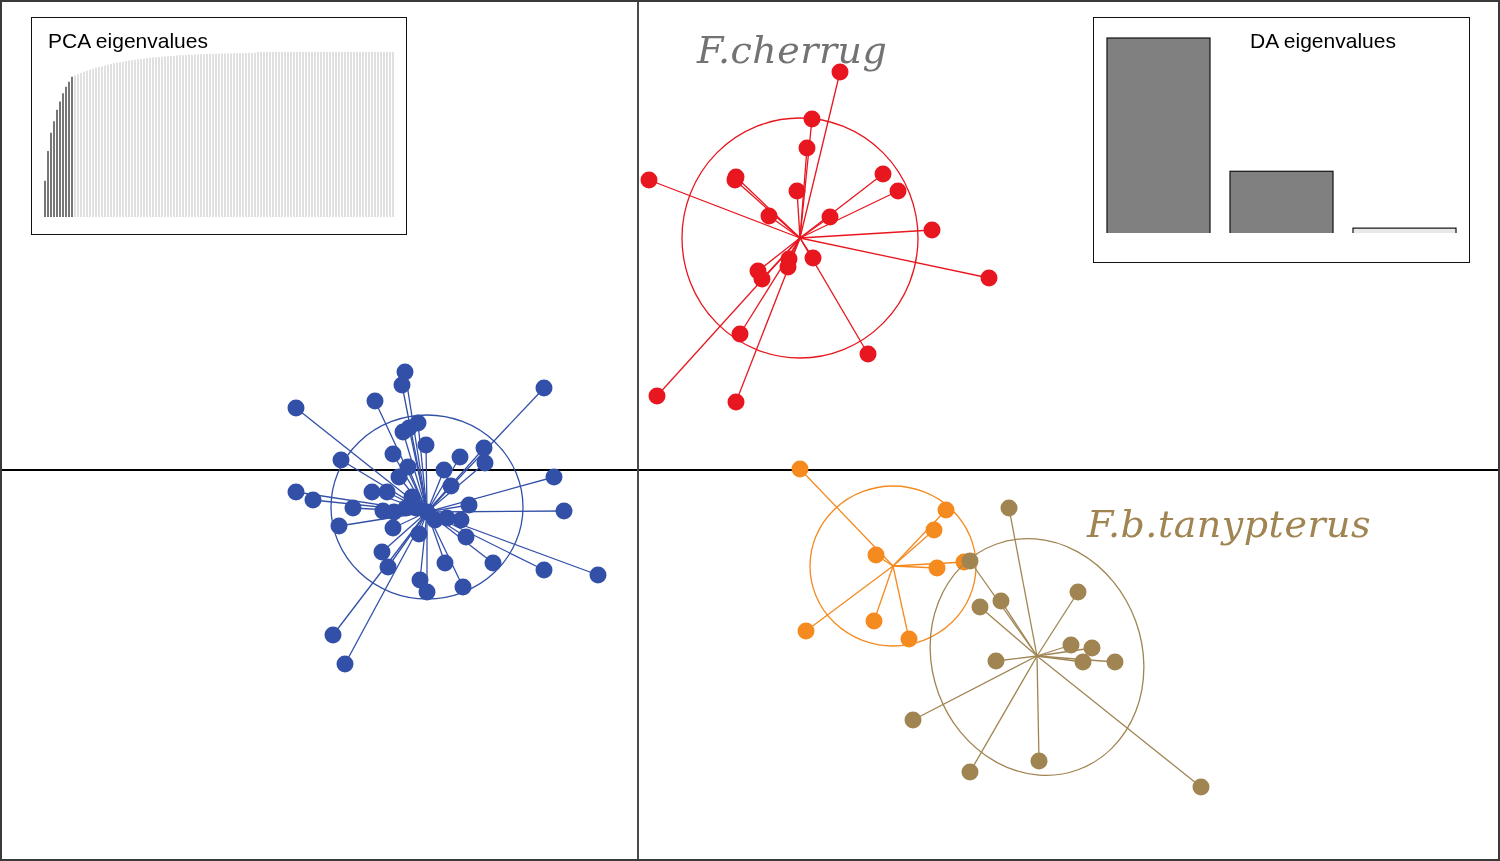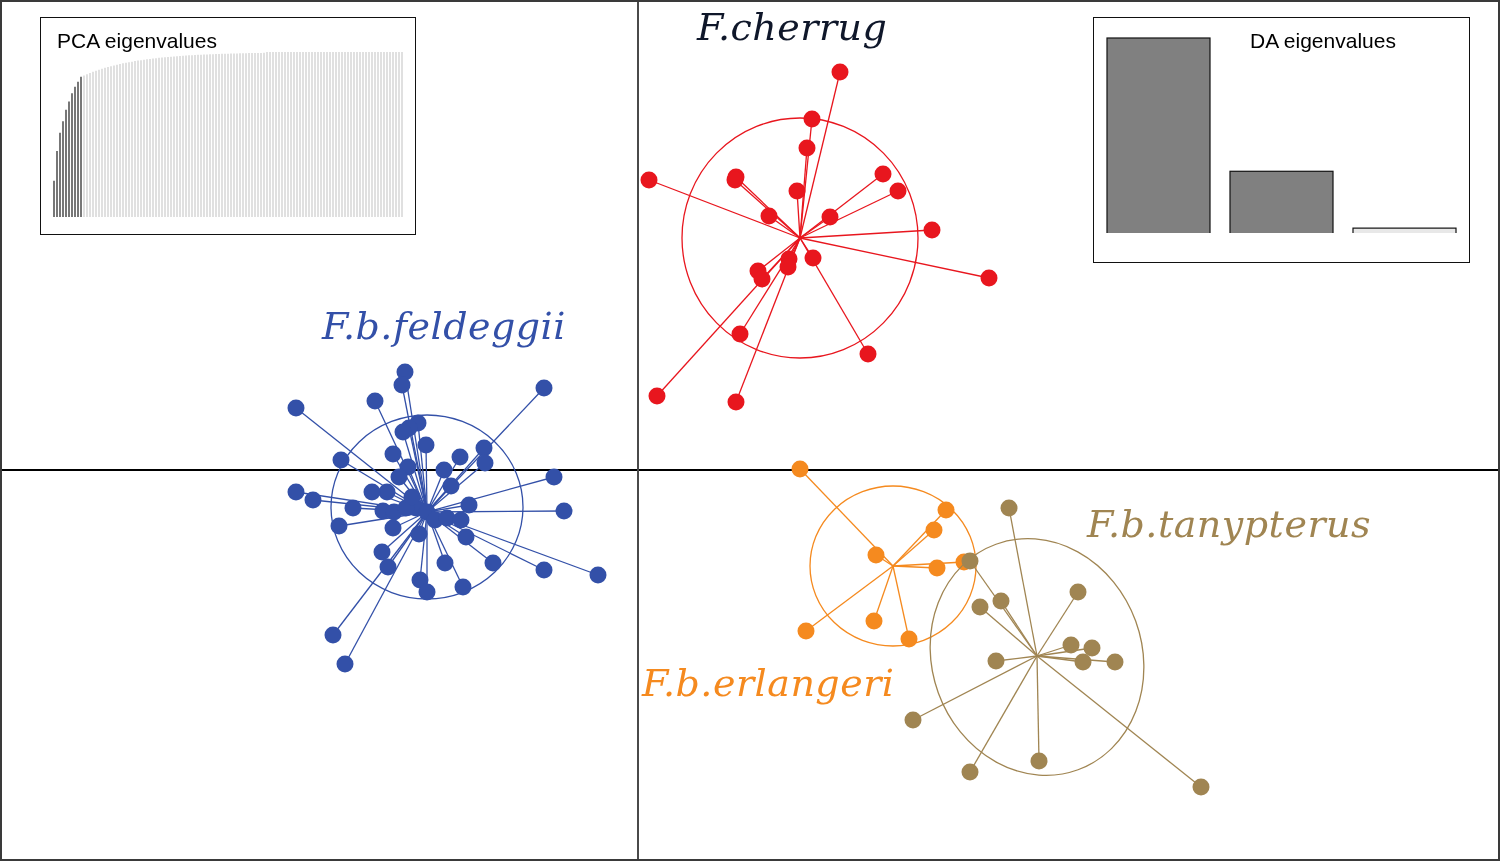--- a/index.html
+++ b/index.html
@@ -214,21 +214,21 @@
         <circle cx="1083" cy="662" r="8.5" fill="#a08552"></circle>
         <circle cx="1115" cy="662" r="8.5" fill="#a08552"></circle>
         <circle cx="996" cy="661" r="8.5" fill="#a08552"></circle>
         <circle cx="913" cy="720" r="8.5" fill="#a08552"></circle>
         <circle cx="1039" cy="761" r="8.5" fill="#a08552"></circle>
         <circle cx="970" cy="772" r="8.5" fill="#a08552"></circle>
         <circle cx="1201" cy="787" r="8.5" fill="#a08552"></circle>
       </g>
     </svg>
 
-  <div class="inset" id="pca-inset" style="left:40px;top:17px;width:376px;height:218px;">
+  <div class="inset" id="pca-inset" style="left:31px;top:17px;width:376px;height:218px;">
     <svg id="pca-svg" width="373" height="215">
         <line x1="13" y1="199" x2="13" y2="162.7" stroke="#555555" stroke-width="1.6"></line>
         <line x1="16" y1="199" x2="16" y2="133" stroke="#555555" stroke-width="1.6"></line>
         <line x1="19" y1="199" x2="19" y2="114.85" stroke="#555555" stroke-width="1.6"></line>
         <line x1="22" y1="199" x2="22" y2="103.3" stroke="#555555" stroke-width="1.6"></line>
         <line x1="25" y1="199" x2="25" y2="91.75" stroke="#555555" stroke-width="1.6"></line>
         <line x1="28" y1="199" x2="28" y2="83.5" stroke="#555555" stroke-width="1.6"></line>
         <line x1="31" y1="199" x2="31" y2="75.25" stroke="#555555" stroke-width="1.6"></line>
         <line x1="34" y1="199" x2="34" y2="68.65" stroke="#555555" stroke-width="1.6"></line>
         <line x1="37" y1="199" x2="37" y2="63.69999999999999" stroke="#555555" stroke-width="1.6"></line>
@@ -346,19 +346,17 @@
 
   <div class="inset" id="da-inset" style="left:1093px;top:17px;width:377px;height:246px;">
     <svg id="da-svg" width="374" height="215">
         <rect x="13" y="20" width="103" height="196" fill="#808080" stroke="#111" stroke-width="1.2"></rect>
         <rect x="136" y="153.28" width="103" height="62.72" fill="#808080" stroke="#111" stroke-width="1.2"></rect>
         <rect x="259" y="210.12" width="103" height="5.88" fill="#e8e8e8" stroke="#111" stroke-width="1.2"></rect>
       </svg>
     <div class="inset-title" style="left:156px;top:11px;">DA eigenvalues</div>
   </div>
 
-  <div class="group-label" style="left:697px;top:5px;color:#0f172a;">F.cherrug</div>
-  <div class="group-label" style="left:322px;top:304px;color:#3350a8;">F.b.feldeggii</div>
-  <div class="group-label" style="left:642px;top:661px;color:#f58a1f;">F.b.erlangeri</div>
+  <div class="group-label" style="left:697px;top:28px;color:#737373;">F.cherrug</div>
   <div class="group-label" style="left:1087px;top:502px;color:#a08552;">F.b.tanypterus</div>
 
   <div class="frame"></div>
 </div>
 
 </body></html>

